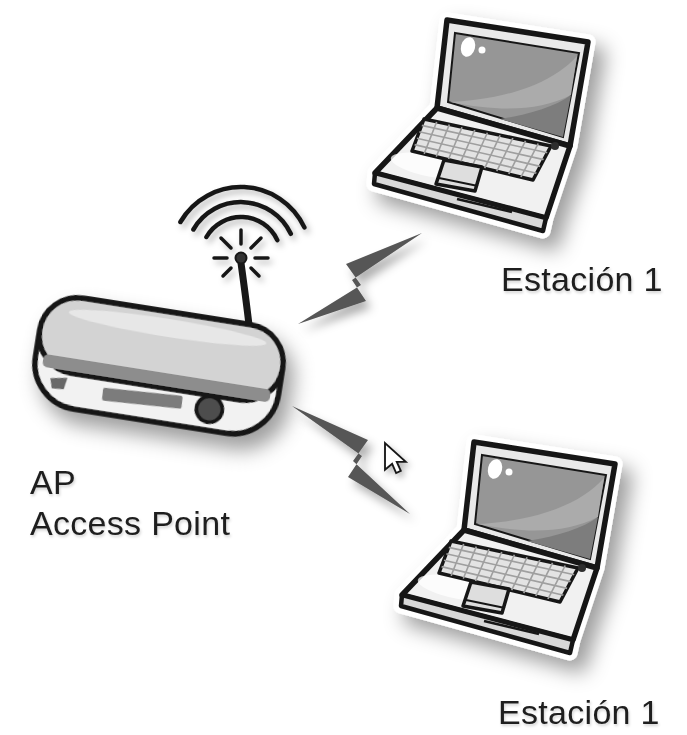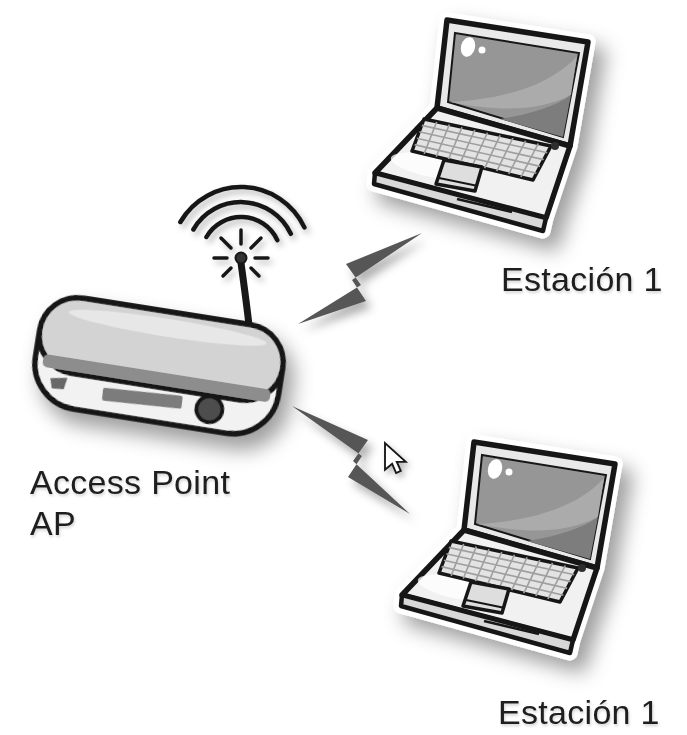--- a/index.html
+++ b/index.html
@@ -114,19 +114,19 @@
   <g filter="url(#ds-big)" transform="translate(367,422)">
     <use href="#laptop-shape"></use>
   </g>
 
   <g transform="translate(385,443)" filter="url(#ds-small)">
     <path d="M0,0 L0,17.2 L4.6,13.4 L7.2,19.4 L10.2,18 L7.6,12.2 L13.4,12.2 Z" transform="scale(1.55)" fill="#ffffff" stroke="#181818" stroke-width="1.2" stroke-linejoin="miter"></path>
   </g>
 </svg>
 
 <div class="label ap-label">
+  <div>AP</div>
   <div>Access Point</div>
-  <div>AP</div>
 </div>
 <div class="label st1-label">Estación 1</div>
 <div class="label st2-label">Estación 1</div>
 
 </div>
 
 </body></html>

